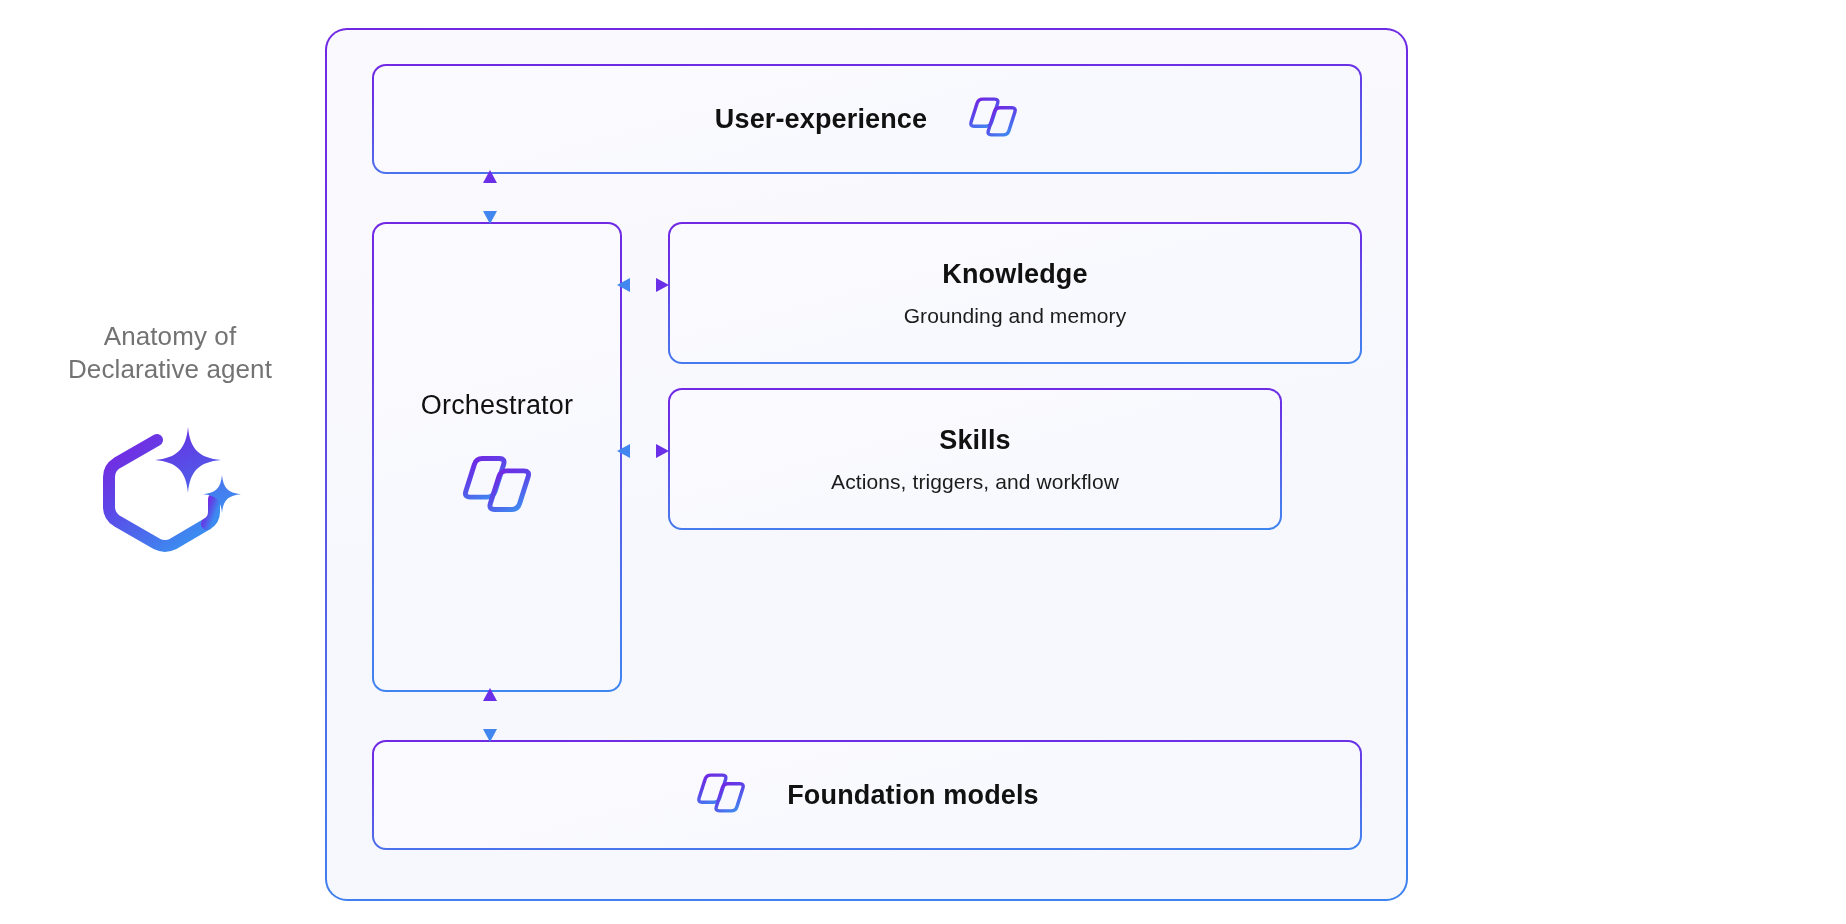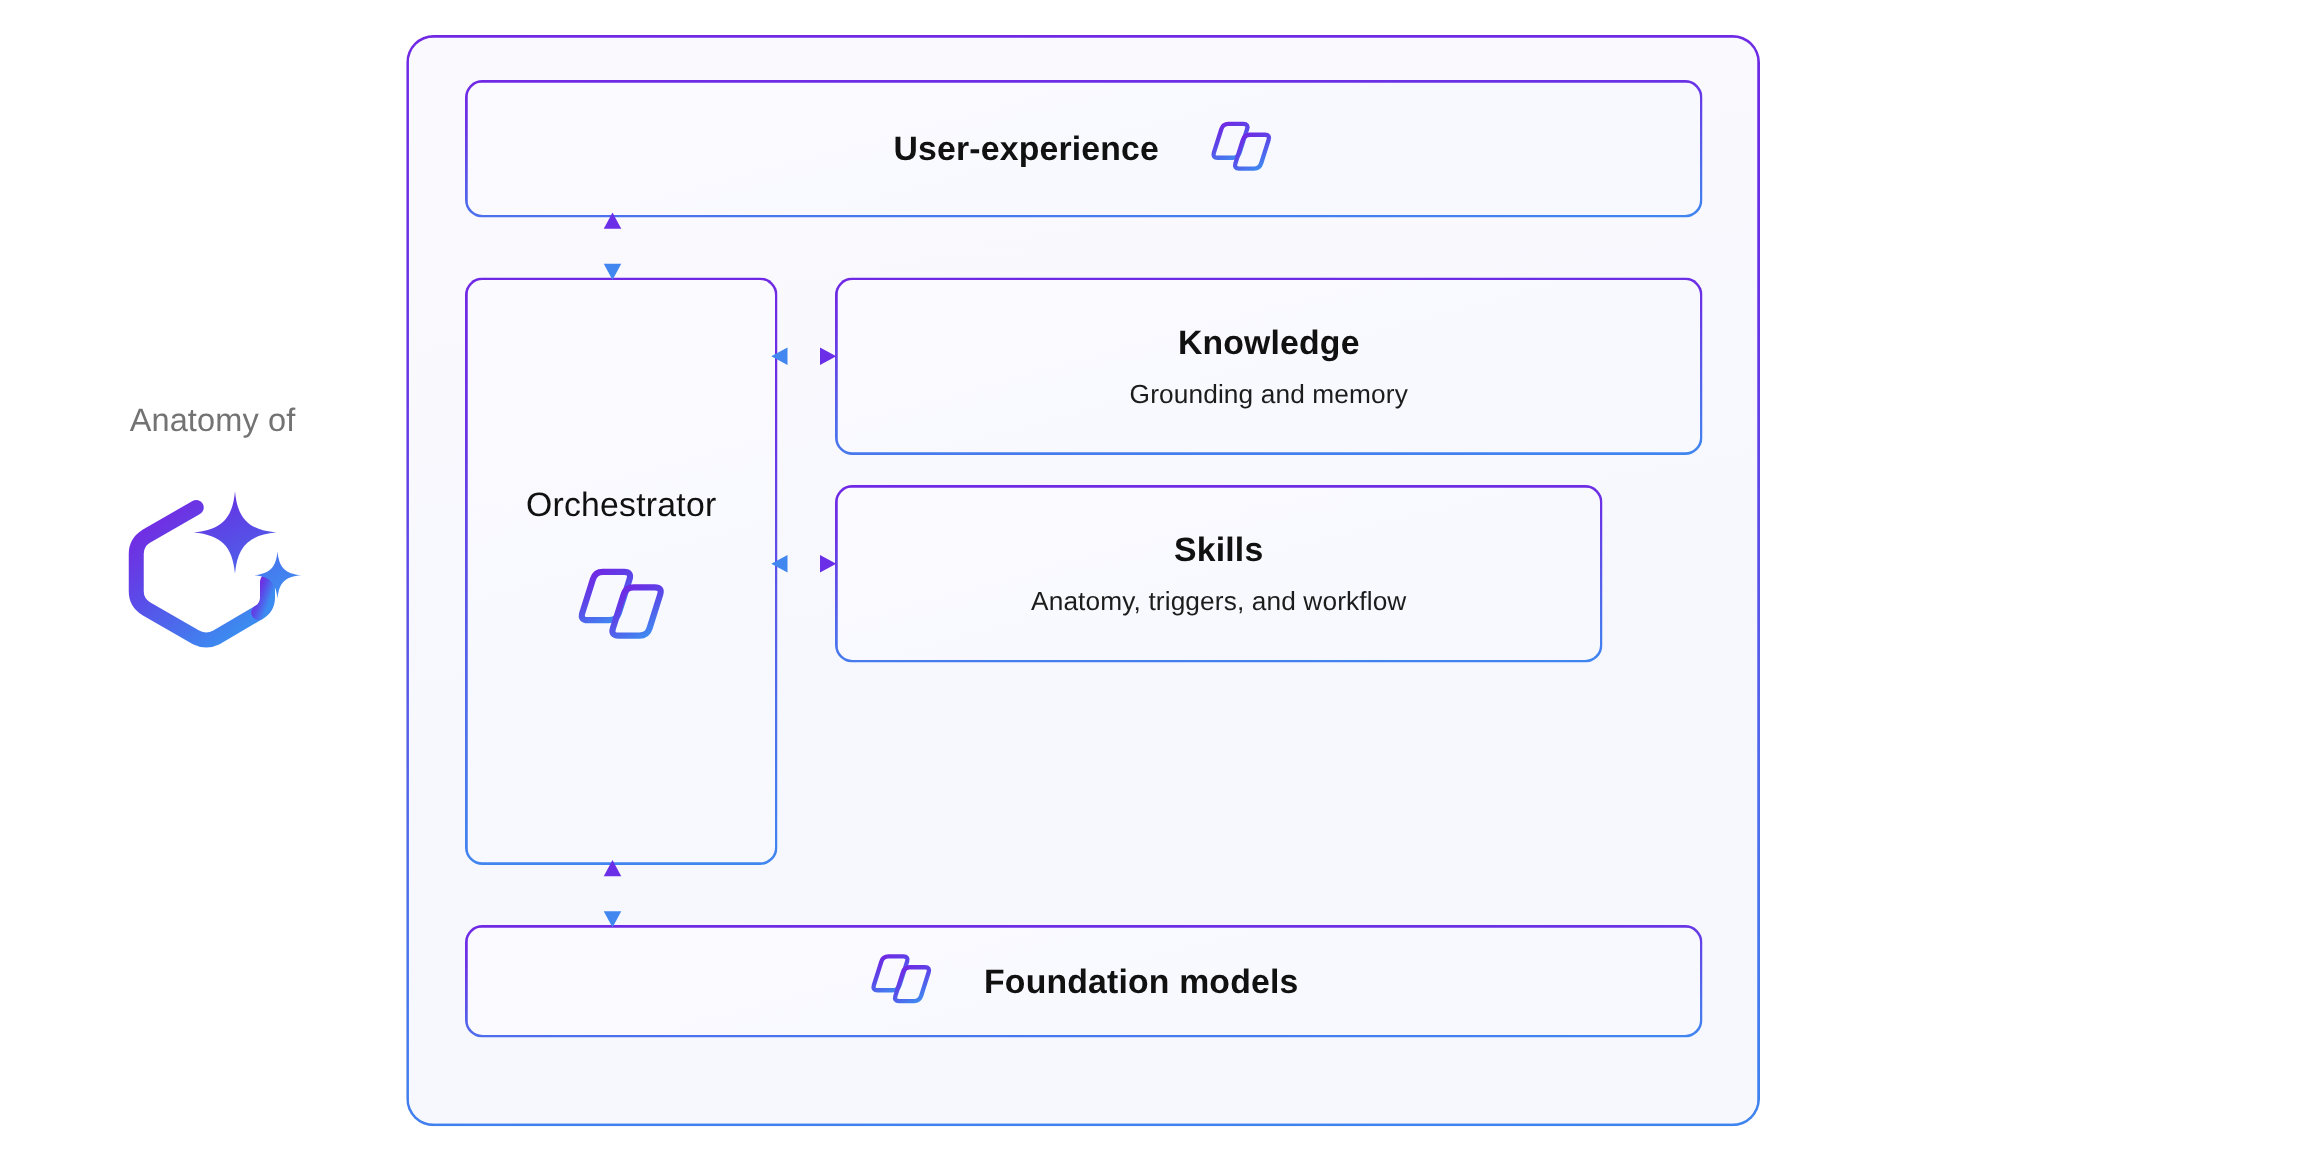--- a/index.html
+++ b/index.html
@@ -93,21 +93,21 @@
     width: 694px; height: 142px;
     flex-direction: column;
   }
   .card-skills {
     left: 668px;  top: 388px;
     width: 614px; height: 142px;
     flex-direction: column;
   }
   .card-foundation {
     left: 372px;  top: 740px;
-    width: 990px; height: 90px;
+    width: 990px; height: 110px;
   }
 
   
   .row-inline {
     display: flex;
     align-items: center;
     gap: 40px;
   }
   .card-heading {
     font-size: 27px;
@@ -141,20 +141,21 @@
   .conn-orch-know { left: 617px; top: 273px; }
   .conn-orch-skill{ left: 617px; top: 439px; }
 </style>
 </head>
 <body>
 
 <div id="stage">
 
   <div class="caption-block">
     <div class="caption-title">Anatomy of</div>
+    <div class="caption-title">Declarative agent</div>
 
     <div class="brand-mark">
       <svg width="150" height="130" viewBox="0 0 150 130" aria-hidden="true">
         <defs>
           <linearGradient id="hexGrad" x1="0" y1="0" x2="0.75" y2="1">
             <stop offset="0%" stop-color="#7a22e0"></stop>
             <stop offset="45%" stop-color="#5b4ae8"></stop>
             <stop offset="100%" stop-color="#3c8bf0"></stop>
           </linearGradient>
           <linearGradient id="starGradA" x1="0" y1="0" x2="0.4" y2="1">
@@ -223,21 +224,21 @@
     </div>
   </div>
 
   <div class="card card-knowledge">
     <div class="card-heading">Knowledge</div>
     <div class="card-sub">Grounding and memory</div>
   </div>
 
   <div class="card card-skills">
     <div class="card-heading">Skills</div>
-    <div class="card-sub">Anatomy, triggers, and workflow</div>
+    <div class="card-sub">Actions, triggers, and workflow</div>
   </div>
 
   <div class="card card-foundation">
     <div class="row-inline">
       <span>
         <svg width="52" height="52" viewBox="0 0 48 48" aria-hidden="true">
           <g fill="none" stroke="url(#cpGrad)" stroke-width="3.2" stroke-linejoin="round" stroke-linecap="round">
             <path d="M14.5 7.5 L25.5 7.5 Q29.5 7.5 28.3 11.3 L22.8 28.7 Q21.6 32.5 17.6 32.5 L6.6 32.5 Q2.6 32.5 3.8 28.7 L9.3 11.3 Q10.5 7.5 14.5 7.5 Z"></path>
             <path d="M30.4 15.5 L41.4 15.5 Q45.4 15.5 44.2 19.3 L38.7 36.7 Q37.5 40.5 33.5 40.5 L22.5 40.5 Q18.5 40.5 19.7 36.7 L25.2 19.3 Q26.4 15.5 30.4 15.5 Z"></path>
           </g>

